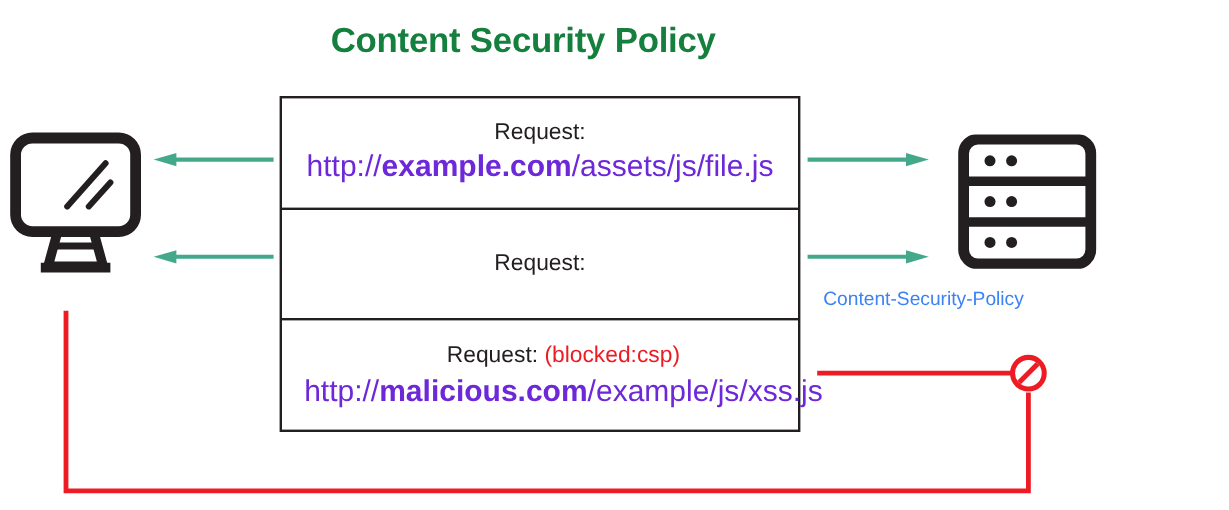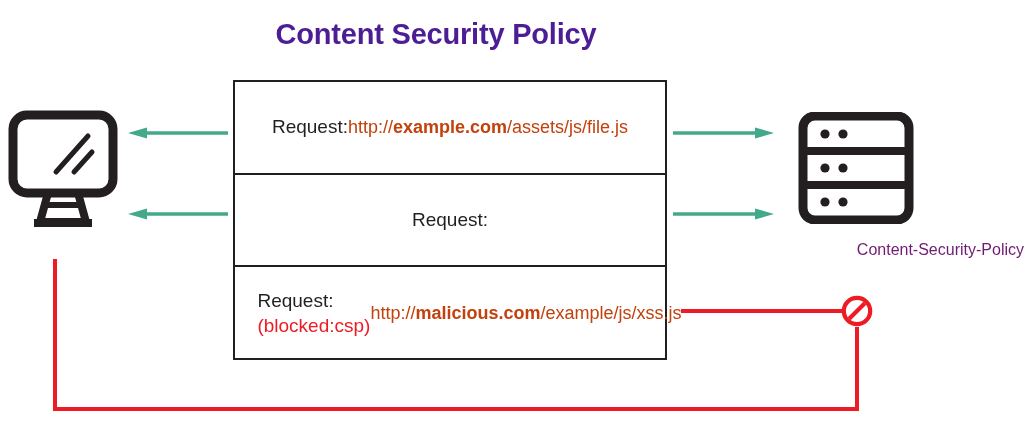--- a/index.html
+++ b/index.html
@@ -31,46 +31,47 @@
   
   .diagram-title {
     position: absolute;
     left: 0;
     top: 18px;
     width: 872px;
     text-align: center;
     font-size: 29px;
     font-weight: bold;
     letter-spacing: -0.2px;
-    color: #4c1d95;
+    color: #15803d;
   }
 
   
   .request-table {
     position: absolute;
     left: 233px;
     top: 80px;
     width: 434px;
     height: 280px;
     border: 2px solid #231f20;
     box-sizing: border-box;
     background: #ffffff;
   }
   .request-row {
     height: 92.66px;
     box-sizing: border-box;
     border-bottom: 2px solid #231f20;
     display: flex;
+    flex-direction: column;
     align-items: center;
     justify-content: center;
     line-height: 1.28;
   }
   .request-row:last-child { border-bottom: none; padding-left: 39px; }
   .req-line1 { font-size: 19px; color: #231f20; }
-  .req-line2 { font-size: 18px; color: #c2410c; white-space: nowrap; }
+  .req-line2 { font-size: 25px; color: #6d28d9; white-space: nowrap; }
   .req-blocked { color: #ed1c24; }
   .req-line2 b { font-weight: bold; }
 
   
   .monitor {
     position: absolute;
     left: 8px;
     top: 110px;
     width: 110px;
     height: 120px;
@@ -84,24 +85,24 @@
     width: 116px;
     height: 112px;
   }
 
   
   .server-caption {
     position: absolute;
     left: 686px;
     top: 239px;
     width: 338px;
-    text-align: right;
+    text-align: left;
     font-size: 16px;
     line-height: 1.33;
-    color: #701a75;
+    color: #3b82f6;
   }
   .server-caption .cap-line { white-space: nowrap; }
   .server-caption b { font-weight: bold; }
 
   
   .block-badge {
     position: absolute;
     left: 840px;
     top: 294px;
     width: 34px;

